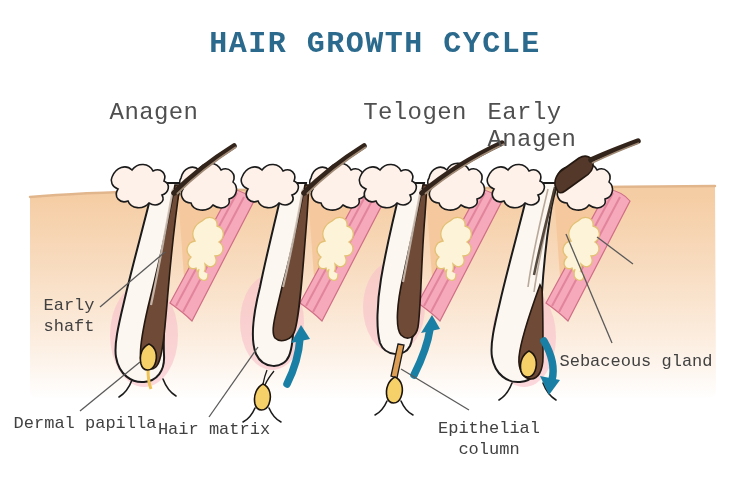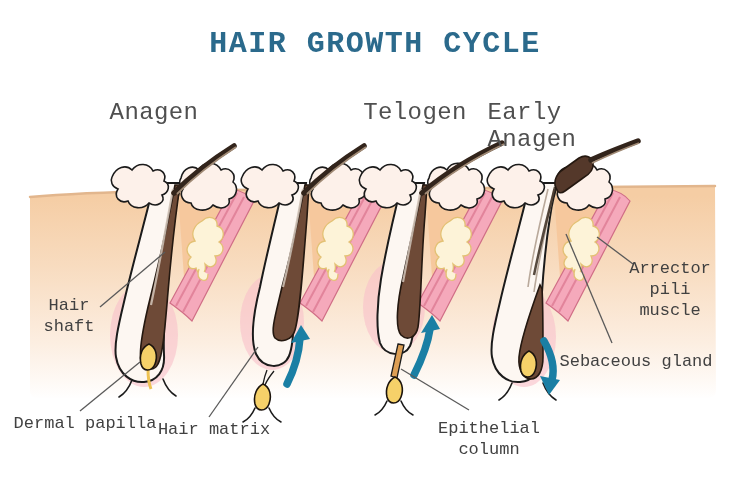--- a/index.html
+++ b/index.html
@@ -153,20 +153,19 @@
     <line class="pointer" x1="612" y1="343" x2="566" y2="234"></line>
     <line class="pointer" x1="633" y1="264" x2="597" y2="237"></line>
   </svg>
 
   <div class="title">HAIR GROWTH CYCLE</div>
 
   <div class="stage" style="left:154px">Anagen</div>
   <div class="stage" style="left:415px">Telogen</div>
   <div class="stage" style="left:575px">Early Anagen</div>
 
-  <div class="ann" style="left:38px;top:295px;width:62px">Hair shaft</div>
+  <div class="ann" style="left:38px;top:295px;width:62px">Early shaft</div>
   <div class="ann" style="left:10px;top:413px;width:150px">Dermal papilla</div>
   <div class="ann" style="left:144px;top:419px;width:140px">Hair matrix</div>
   <div class="ann" style="left:409px;top:418px;width:160px">Epithelial column</div>
   <div class="ann" style="left:556px;top:351px;width:160px">Sebaceous gland</div>
-  <div class="ann" style="left:624px;top:258px;width:92px">Arrector pili muscle</div>
 
 </div>
 
 </body></html>

